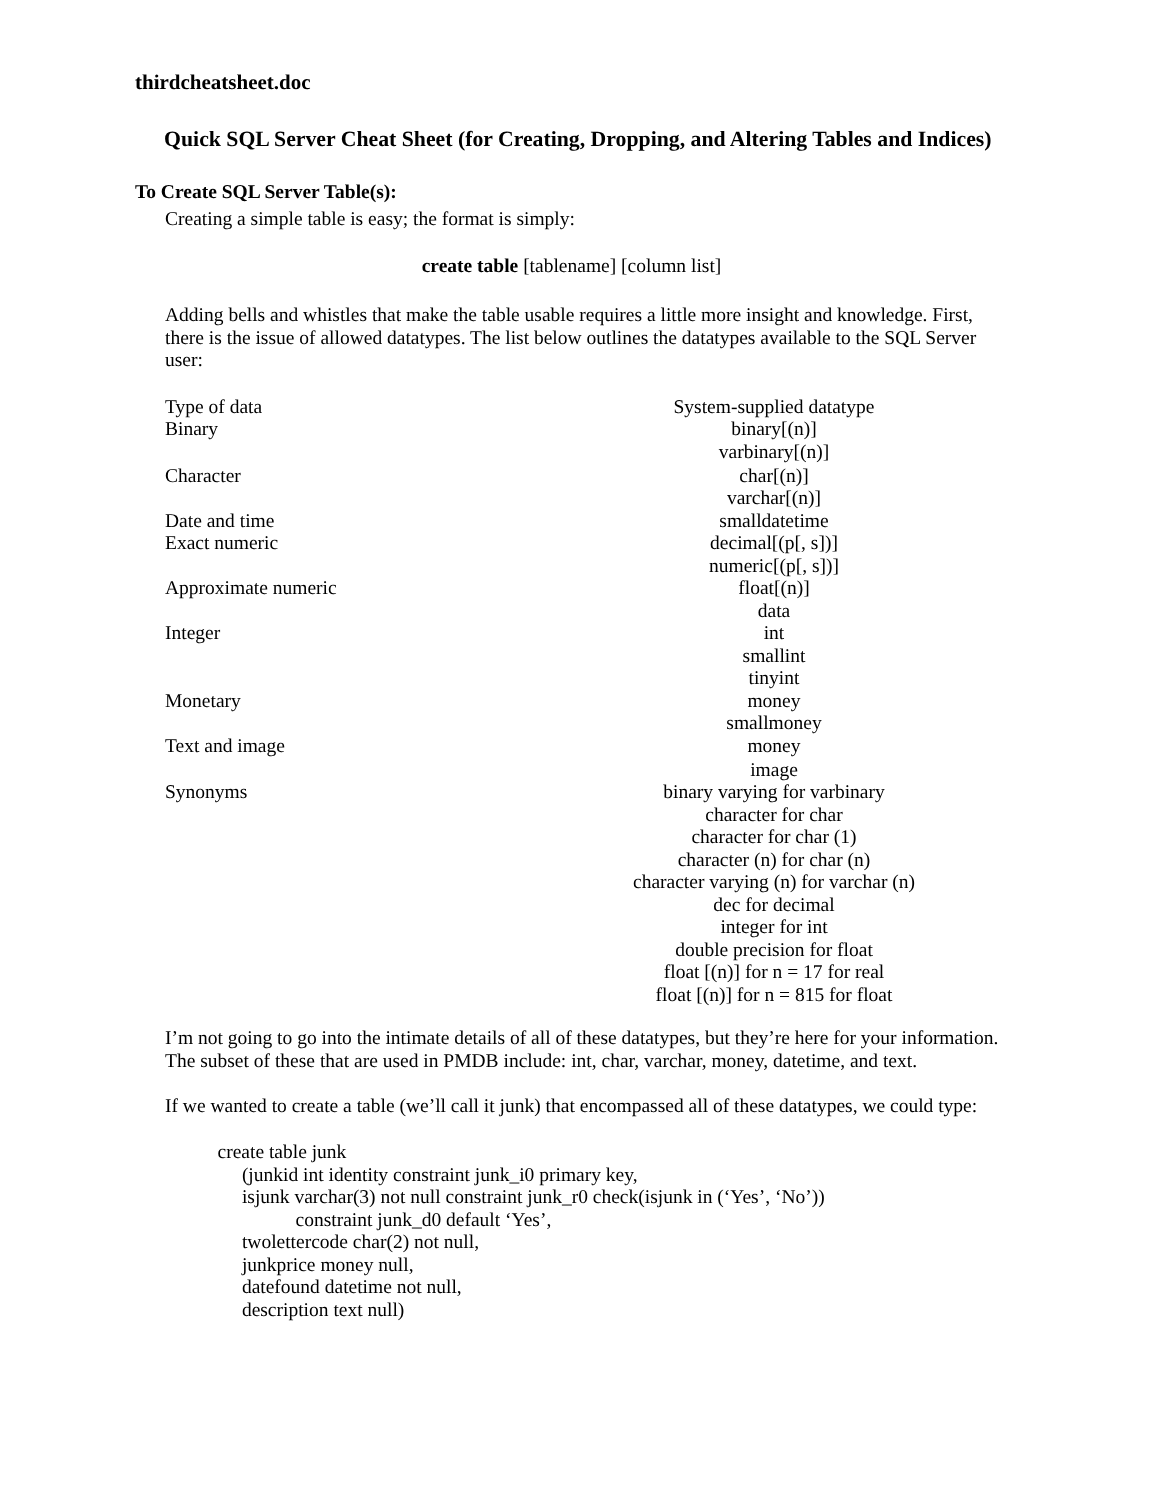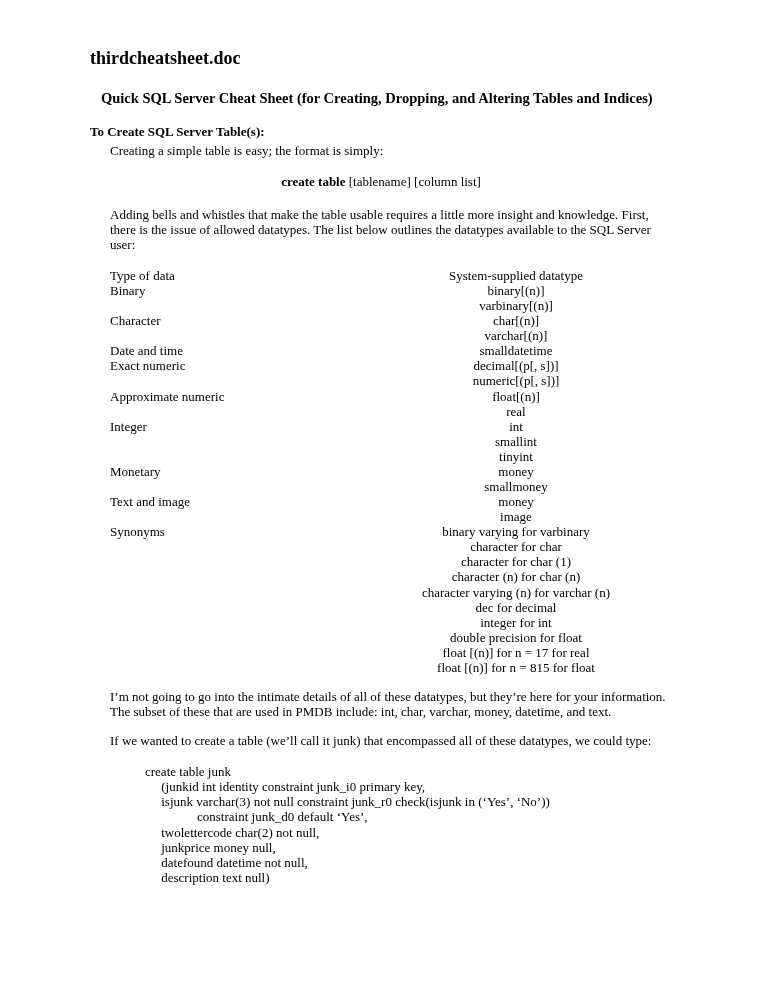--- a/index.html
+++ b/index.html
@@ -14,27 +14,27 @@
     background: #ffffff;
     font-family: "Liberation Serif", "DejaVu Serif", serif;
     font-size: 13px;
     line-height: 1.16;
     color: #000000;
     box-sizing: border-box;
     padding: 48px 96px 40px 90px;
   }
   .filename {
     font-weight: bold;
-    font-size: 18px;
+    font-size: 14px;
     margin-bottom: 20px;
   }
   .doc-title {
     font-weight: bold;
     font-size: 14.5px;
-    text-align: left;
+    text-align: right;
     width: 560px;
     margin: 0 auto 16px auto;
     line-height: 1.35;
   }
   .section-heading {
     font-weight: bold;
     margin-bottom: 3px;
   }
   .para {
     margin-left: 20px;
@@ -124,21 +124,21 @@
           <div class="dt-col1">Exact numeric</div>
           <div class="dt-col2">
             <div>decimal[(p[, s])]</div>
             <div>numeric[(p[, s])]</div>
           </div>
         </div>
         <div class="dt-row">
           <div class="dt-col1">Approximate numeric</div>
           <div class="dt-col2">
             <div>float[(n)]</div>
-            <div>real</div>
+            <div>data</div>
           </div>
         </div>
         <div class="dt-row">
           <div class="dt-col1">Integer</div>
           <div class="dt-col2">
             <div>int</div>
             <div>smallint</div>
             <div>tinyint</div>
           </div>
         </div>

